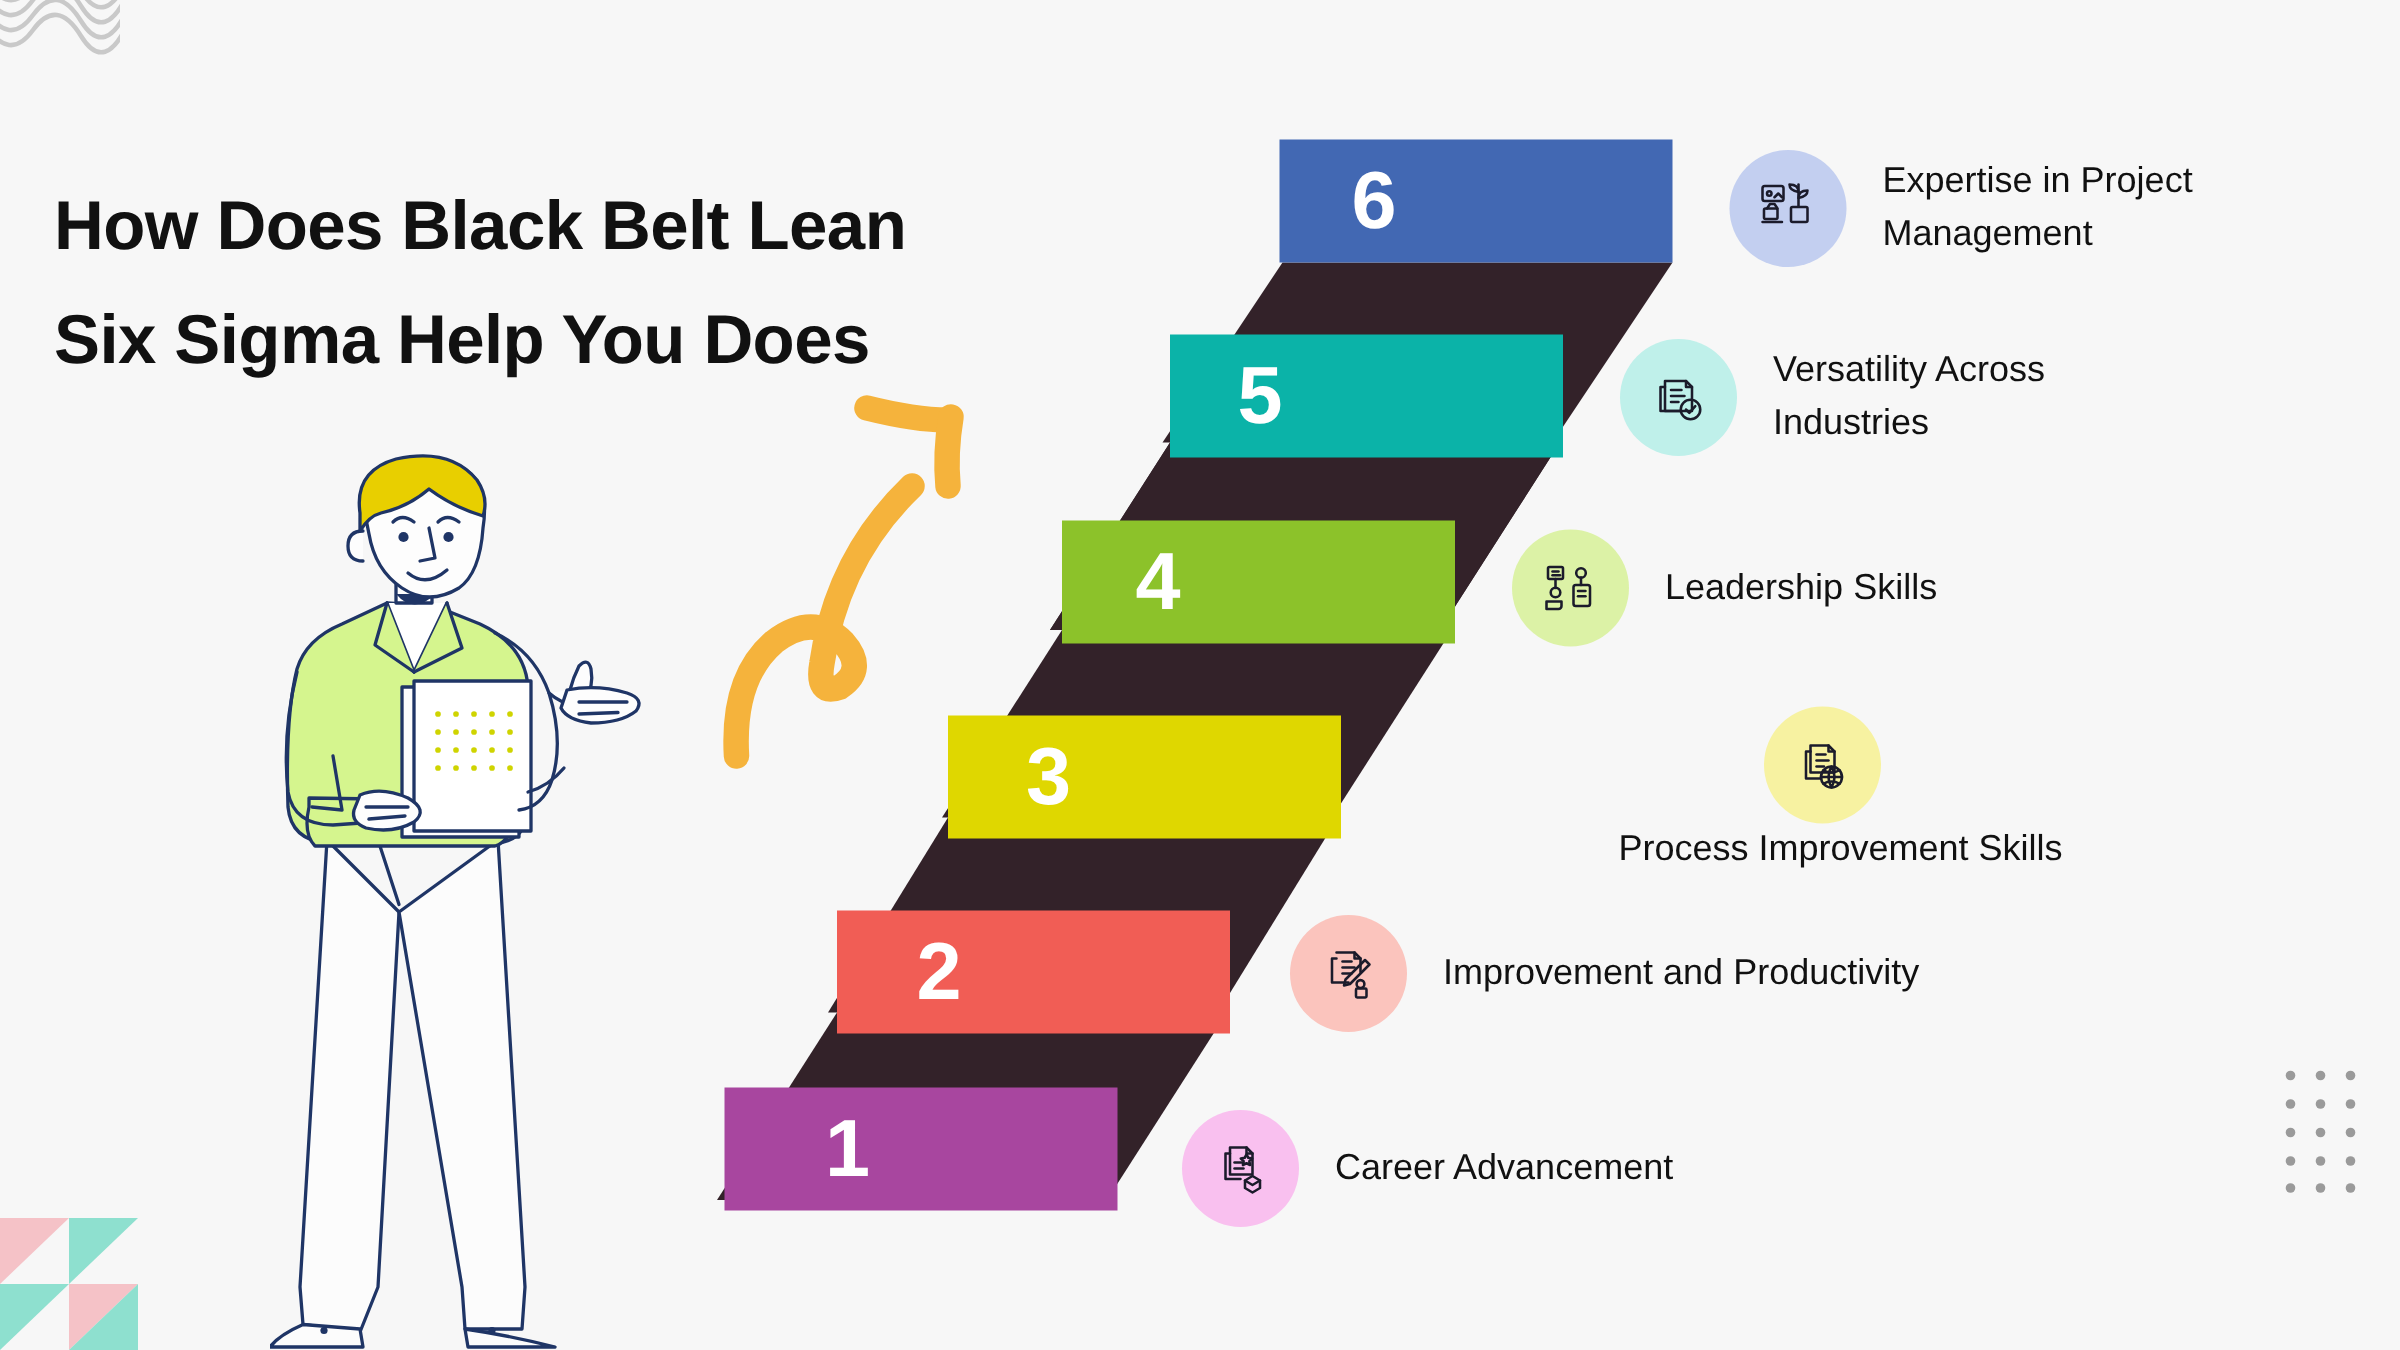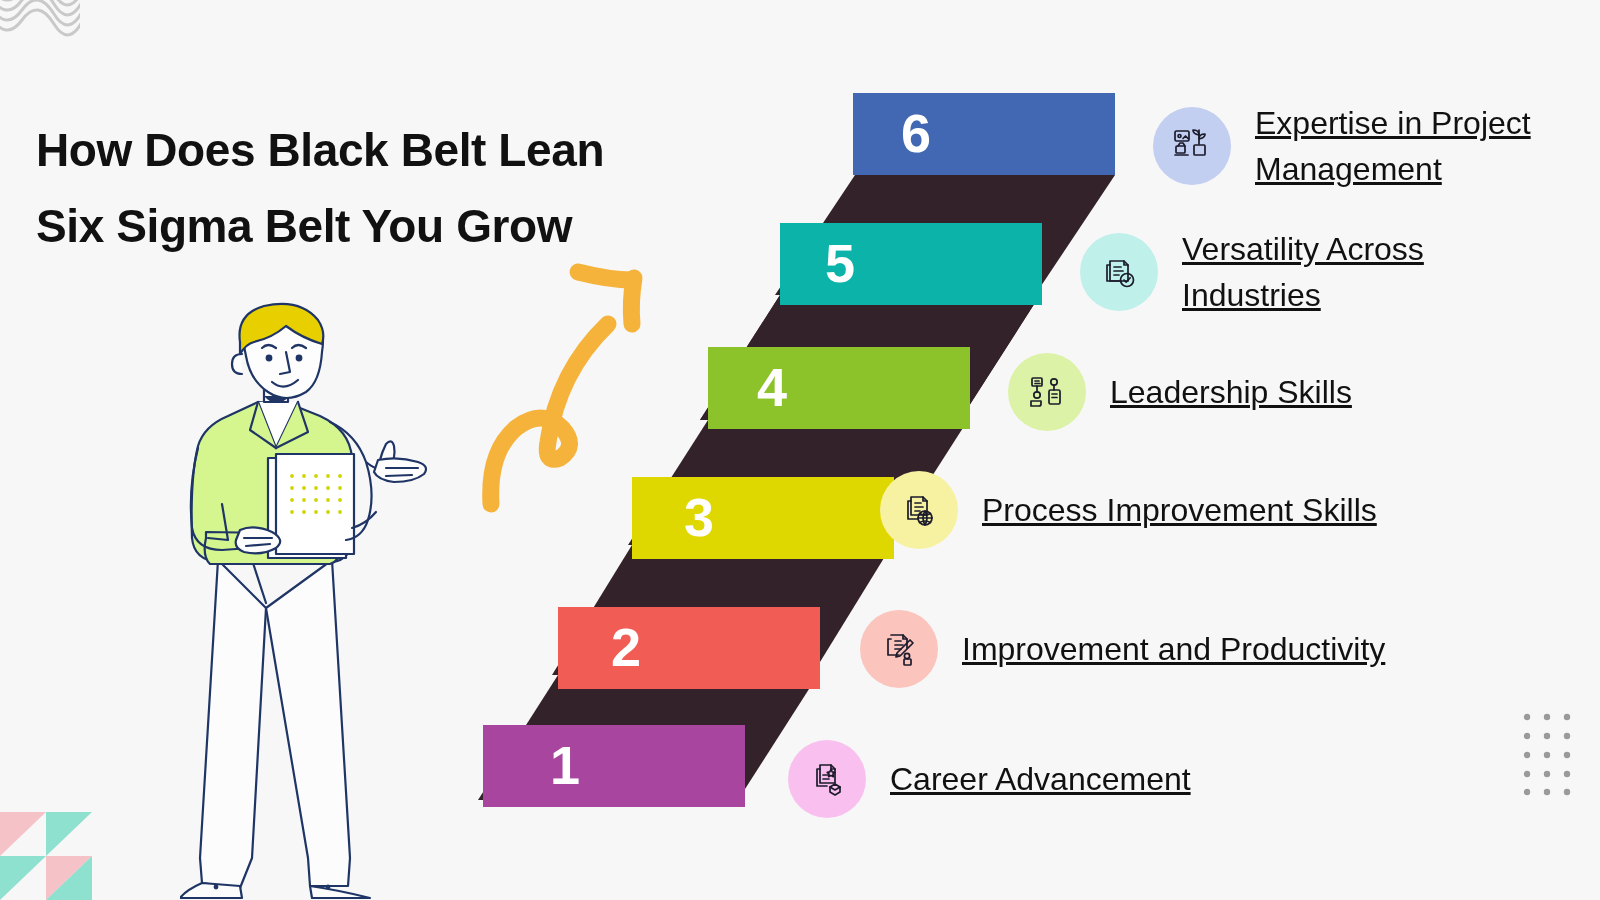--- a/index.html
+++ b/index.html
@@ -85,26 +85,25 @@
     flex: 0 0 auto;
     width: 78px;
     height: 78px;
     border-radius: 50%;
     display: flex;
     align-items: center;
     justify-content: center;
   }
   .item-label {
     margin-left: 24px;
-    font-size: 32px;
+    font-size: 24px;
     line-height: 1.45;
     color: #111111;
     font-family: "Liberation Sans", sans-serif;
     white-space: pre-line;
-    text-decoration: underline;
   }
 </style>
 </head>
 <body style="background: rgb(247, 247, 247);">
 
 <div id="canvas" style="background: rgb(247, 247, 247);">
 
   <div class="deco" id="deco-waves">
     <svg width="80" height="46" viewBox="0 0 80 46" fill="none">
       <g stroke="#c9c9c9" stroke-width="3" fill="none">
@@ -146,21 +145,21 @@
           <circle cx="45" cy="62" r="3.2"></circle>
         <circle cx="5" cy="80" r="3.2"></circle>
           <circle cx="25" cy="80" r="3.2"></circle>
           <circle cx="45" cy="80" r="3.2"></circle>
       </g>
     </svg>
   </div>
 
   <h1 id="title">
     <span class="tline">How Does Black Belt Lean</span>
-    <span class="tline">Six Sigma Belt You Grow</span>
+    <span class="tline">Six Sigma Help You Does</span>
   </h1>
 
   <div id="illustration">
     <svg width="290" height="602" viewBox="0 0 290 602" fill="none">
       <g stroke="#1f3566" stroke-width="2.2" stroke-linecap="round" stroke-linejoin="round" fill="none">
 
         <path d="M38 262 L20 560 L22 585 L60 590 L72 560 L86 310 Z" fill="#fcfcfc"></path>
         <path d="M86 310 L128 560 L130 588 L168 588 L170 560 L152 262 Z" fill="#fcfcfc"></path>
         <path d="M72 262 L86 305"></path>
 
@@ -328,21 +327,21 @@
           <path d="M17 25 h5"></path>
         <path d="M13 15 h-3 v16 h14"></path>
         <circle cx="30" cy="30" r="6.5"></circle>
         <path d="M27 30 l2.2 2.2 l4-4.4"></path>
       </svg>
     </div>
     <div class="item-label">Versatility Across
 Industries</div>
   </div>
 
-  <div class="item" style="left:880px; top:471px; width:560px;">
+  <div class="item" style="left:935px; top:471px; width:560px;flex-direction:column;">
     <div class="item-icon" style="background:#f7f2a1;">
       <svg width="44" height="44" viewBox="0 0 44 44" fill="none" stroke="#1b1b2b" stroke-width="1.7" stroke-linecap="round" stroke-linejoin="round">
         <path d="M14 9 h12 l4 4 v14 h-16 z"></path>
         <path d="M26 9 v4 h4"></path>
         <path d="M18 15 h6"></path>
           <path d="M18 19 h8"></path>
           <path d="M18 23 h5"></path>
         <path d="M14 13 h-3 v18 h10"></path>
         <circle cx="28" cy="30" r="7"></circle>
         <path d="M21 30 h14"></path>

